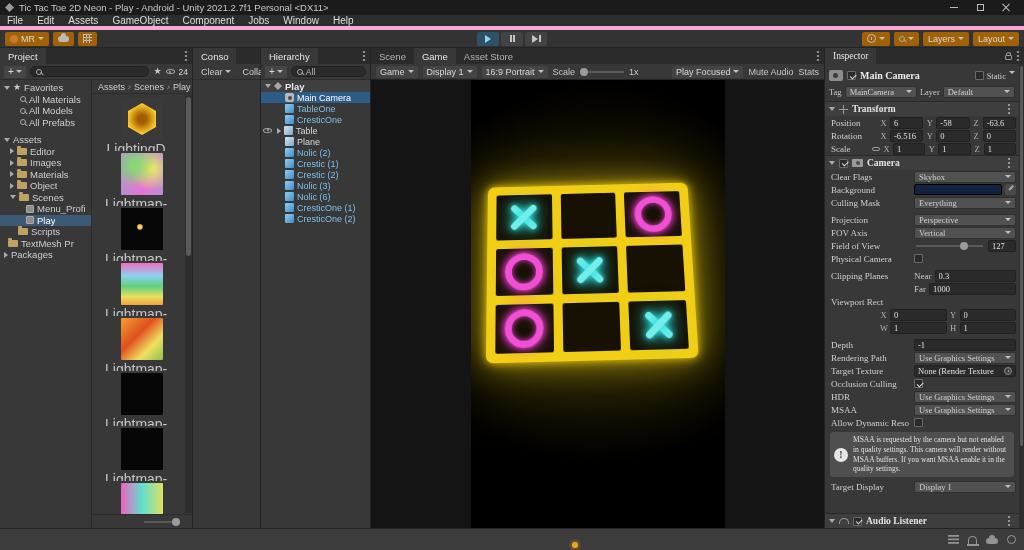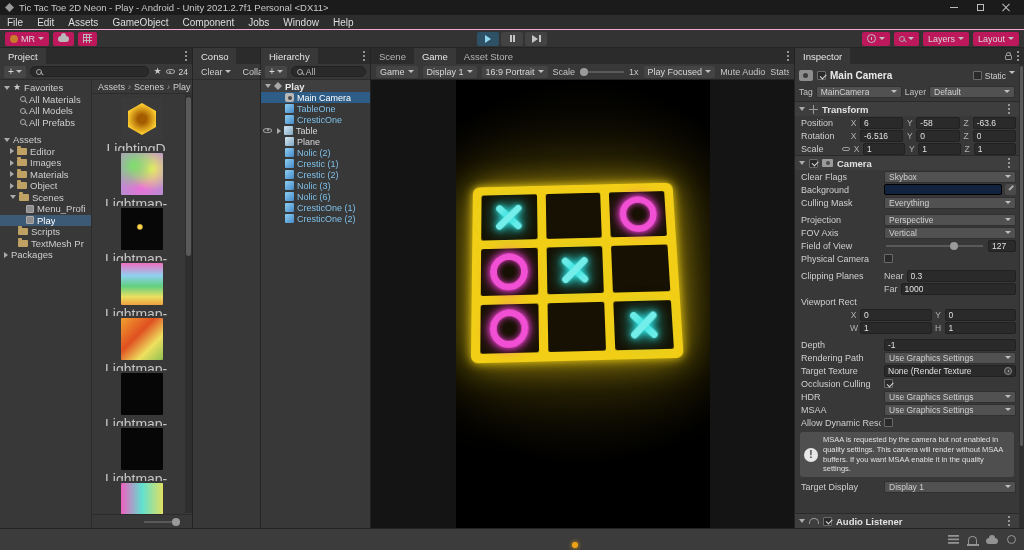--- a/index.html
+++ b/index.html
@@ -12,27 +12,27 @@
   .uicon { width:9px; height:9px; background:#9a9a9a; clip-path:polygon(50% 0,100% 50%,50% 100%,0 50%); flex-shrink:0; }
   .title { white-space:nowrap; overflow:hidden; }
   .win-controls { margin-left:auto; display:flex; gap:16px; align-items:center; padding-right:8px; }
   .wc { width:10px; height:10px; position:relative; display:flex; align-items:center; justify-content:center; }
   .wc .bar { width:8px; height:1px; background:#bdbdbd; }
   .wc .box { width:7px; height:7px; border:1px solid #bdbdbd; }
   .wc .x1,.wc .x2 { position:absolute; width:10px; height:1px; background:#bdbdbd; }
   .wc .x1 { transform:rotate(45deg); } .wc .x2 { transform:rotate(-45deg); }
 
   
-  .menubar { height:15px; background:#2d2d2d; border-bottom:1px solid #f9a8d4; display:flex; align-items:center; font-size:10px; color:#dedede; flex-shrink:0; }
+  .menubar { height:15px; background:#2d2d2d; border-bottom:4px solid #f9a8d4; display:flex; align-items:center; font-size:10px; color:#dedede; flex-shrink:0; }
   .menu-item { padding:0 7px; }
 
   
   .toolbar { height:18px; background:#333333; border-bottom:1px solid #242424; display:flex; align-items:center; padding:0 5px; position:relative; flex-shrink:0; }
   .tb-left { display:flex; gap:4px; align-items:center; }
-  .tb-btn { height:14px; background:#be185d; border-radius:2px; display:flex; align-items:center; gap:3px; padding:0 5px; font-size:9px; color:#d8d8d8; }
+  .tb-btn { height:14px; background:#a16207; border-radius:2px; display:flex; align-items:center; gap:3px; padding:0 5px; font-size:9px; color:#d8d8d8; }
   .avatar { width:8px; height:8px; border-radius:50%; background:#c97a2b; }
   .car { width:0; height:0; border-left:3px solid transparent; border-right:3px solid transparent; border-top:3.5px solid #c0c0c0; flex-shrink:0; }
   .cloudic { width:11px; height:6px; background:#b9b9b9; border-radius:4px; position:relative; }
   .cloudic::before { content:""; position:absolute; left:3px; top:-3px; width:5px; height:5px; background:#b9b9b9; border-radius:50%; }
   .gridic { width:9px; height:9px; background-image:linear-gradient(#b9b9b9 1px,transparent 1px),linear-gradient(90deg,#b9b9b9 1px,transparent 1px); background-size:3px 3px; }
   .play-group { position:absolute; left:50%; transform:translateX(-50%); display:flex; gap:2px; }
   .pg-btn { width:22px; height:14px; background:#434343; border-radius:2px; display:flex; align-items:center; justify-content:center; gap:1px; }
   .pg-btn.active { background:#2e5166; }
   .tri { width:0; height:0; border-top:4px solid transparent; border-bottom:4px solid transparent; border-left:6px solid #c4c4c4; }
   .pg-btn.active .tri { border-left-color:#8fd8f0; }
@@ -131,21 +131,21 @@
   .viewport { position:absolute; top:0; bottom:0; left:50%; width:254px; margin-left:-127px; background:#000; overflow:hidden; }
   .vglow { position:absolute; inset:0; background:radial-gradient(circle at 50% 43%, rgba(255,215,40,0.16), rgba(255,215,40,0.05) 45%, transparent 68%); }
   .board { position:absolute; left:16px; top:100px; width:206px; height:180px; background:#f2cf16; border-radius:7px; padding:9px; display:grid; grid-template-columns:repeat(3,1fr); grid-template-rows:repeat(3,1fr); gap:9px; transform:perspective(620px) rotateX(13deg) rotate(-1.5deg); box-shadow:0 0 10px rgba(250,216,20,.9), 0 0 30px rgba(250,216,20,.55), 0 0 70px 12px rgba(250,216,20,.28); }
   .cell { position:relative; background:#161103; border-radius:2px; display:flex; align-items:center; justify-content:center; }
   .cell[data-mark="X"]::before, .cell[data-mark="X"]::after { content:""; position:absolute; left:50%; top:50%; width:34px; height:7px; border-radius:4px; background:#74eeea; box-shadow:0 0 6px #2ce2e2, 0 0 14px rgba(44,226,226,.9), 0 0 26px rgba(44,226,226,.5); }
   .cell[data-mark="X"]::before { transform:translate(-50%,-50%) rotate(45deg); }
   .cell[data-mark="X"]::after  { transform:translate(-50%,-50%) rotate(-45deg); }
   .cell[data-mark="O"]::before { content:""; width:24px; height:24px; border:7px solid #f14fd4; border-radius:50%; box-shadow:0 0 6px #f13cd2, 0 0 14px rgba(241,60,210,.85), inset 0 0 6px rgba(241,60,210,.9); }
 
   
-  .inspector { width:229px; flex-shrink:0; border-right:none; position:relative; }
+  .inspector { width:199px; flex-shrink:0; border-right:none; position:relative;font-family:Liberation Serif, serif; }
   .ibody { flex:1; display:flex; flex-direction:column; min-height:0; overflow:hidden; padding-right:5px; }
   .ihead { padding:3px 4px 2px 4px; border-bottom:1px solid 2c2c2c; }
   .ihrow1 { display:flex; align-items:center; gap:4px; height:17px; }
   .go-icon { width:14px; height:11px; background:#8d8d8d; border-radius:2px; position:relative; flex-shrink:0; }
   .go-icon::after { content:""; position:absolute; left:4px; top:3px; width:5px; height:5px; border-radius:50%; background:#3c3c3c; }
   .goname { font-size:10px; font-weight:bold; color:#eaeaea; flex:1; overflow:hidden; white-space:nowrap; }
   .static-dd { display:flex; align-items:flex-start; gap:3px; font-size:8.5px; color:#cfcfcf; }
   .chk { width:9px; height:9px; background:#2a2a2a; border:1px solid #6a6a6a; border-radius:1px; position:relative; flex-shrink:0; }
   .chk.on::after { content:""; position:absolute; left:1.5px; top:1.5px; width:5px; height:2.5px; border-left:1.5px solid #dcdcdc; border-bottom:1.5px solid #dcdcdc; transform:rotate(-45deg); }
   .ihrow2 { display:flex; align-items:center; gap:3px; height:15px; font-size:8.5px; }
@@ -347,21 +347,21 @@
               <span class="lbl">Menu_Profi</span>
             </div>
           <div class="prow sel" style="padding-left:26px">
               <span class="sceneic"></span>
               <span class="lbl">Play</span>
             </div>
           <div class="prow" style="padding-left:18px">
               <span class="folder"></span>
               <span class="lbl">Scripts</span>
             </div>
-          <div class="prow" style="padding-left:18px">
+          <div class="prow" style="padding-left:8px">
               <span class="folder"></span>
               <span class="lbl">TextMesh Pr</span>
             </div>
           <div class="prow" style="padding-left:4px">
               <i class="arr-r"></i>
               <span class="lbl">Packages</span>
             </div>
         </div>
         <div class="pcontent">
           <div class="breadcrumb">

